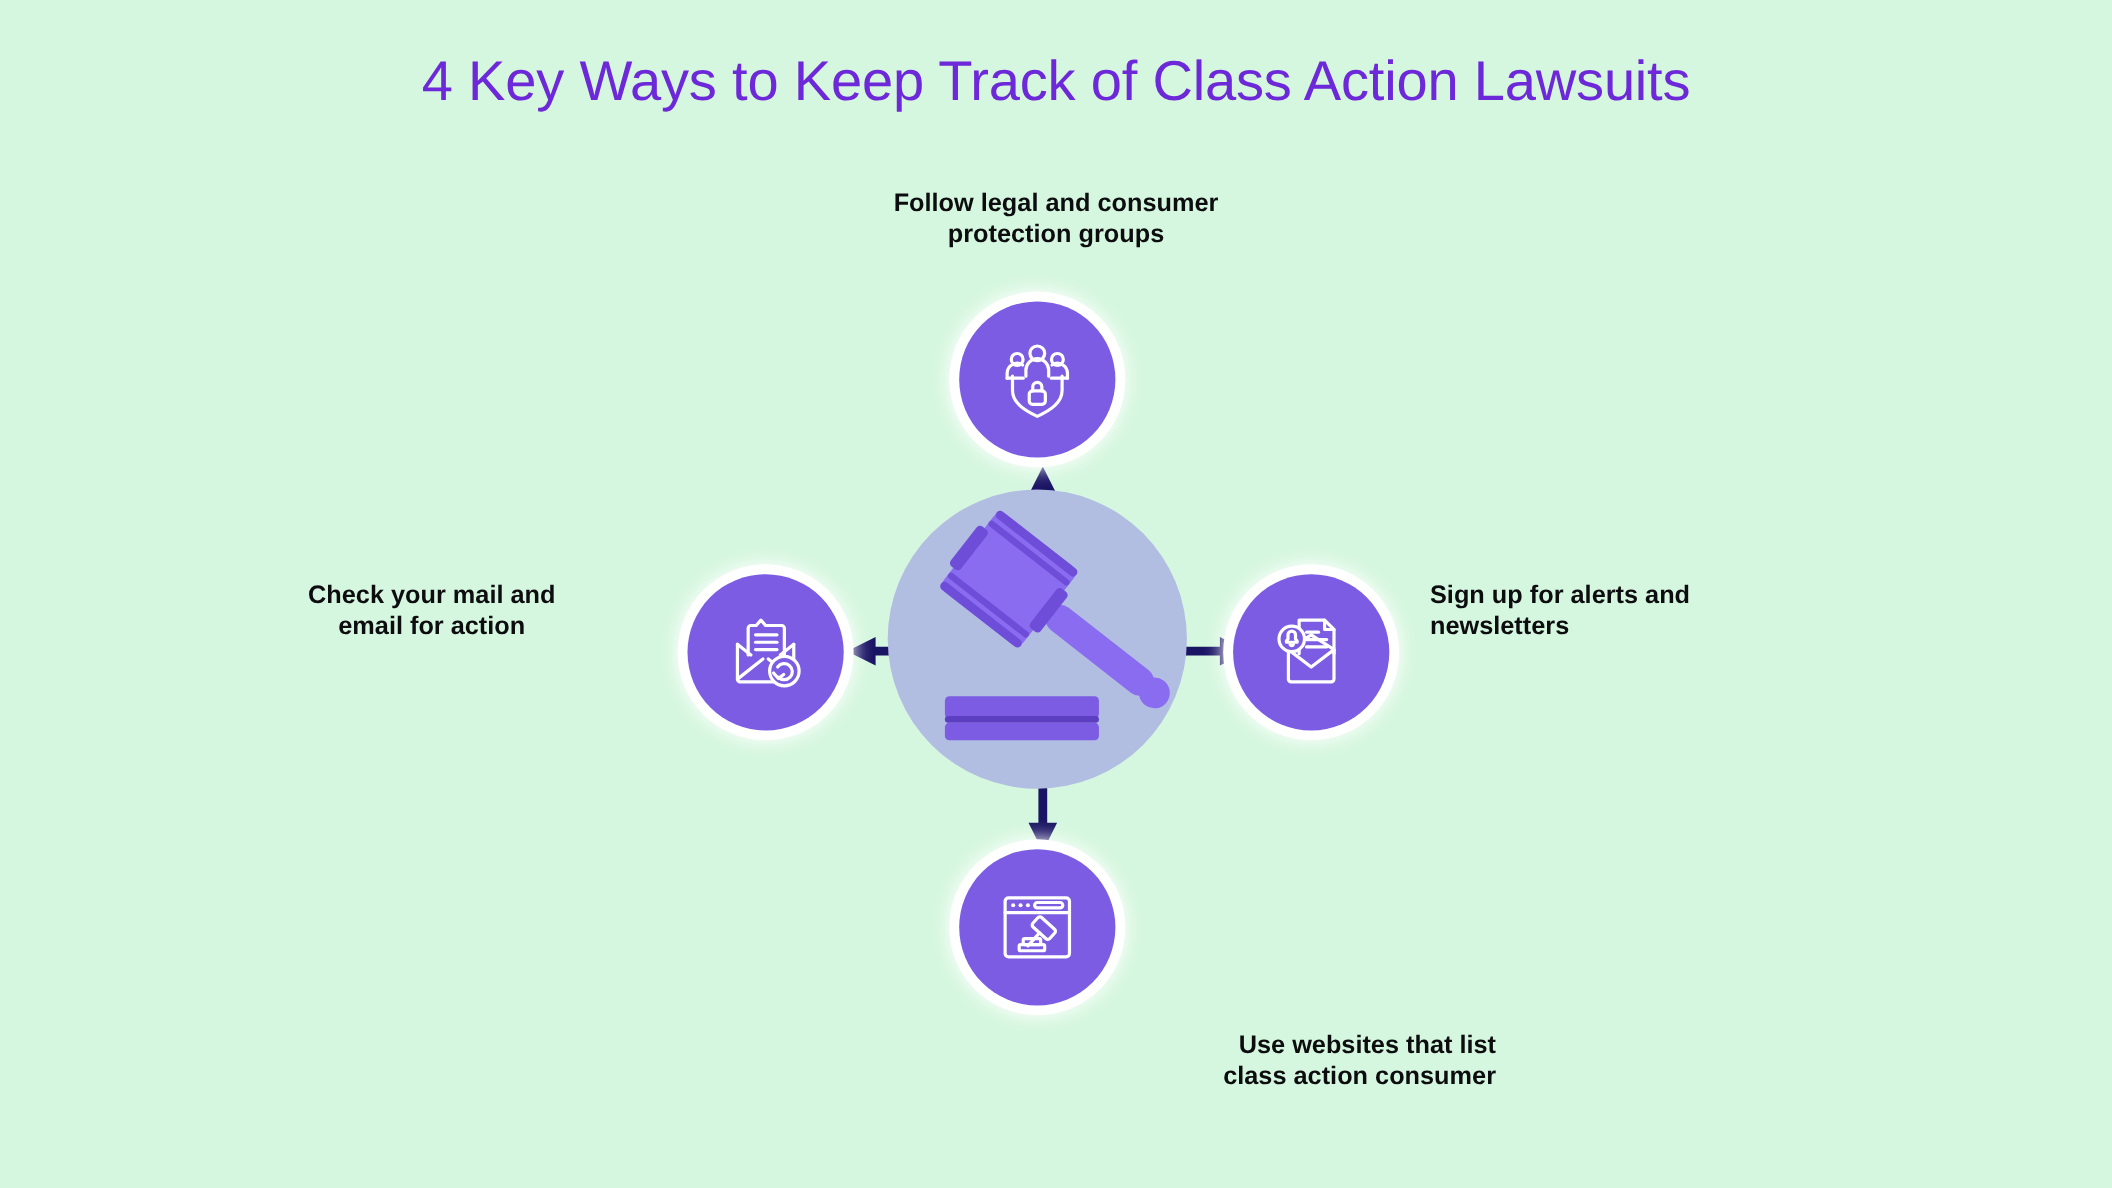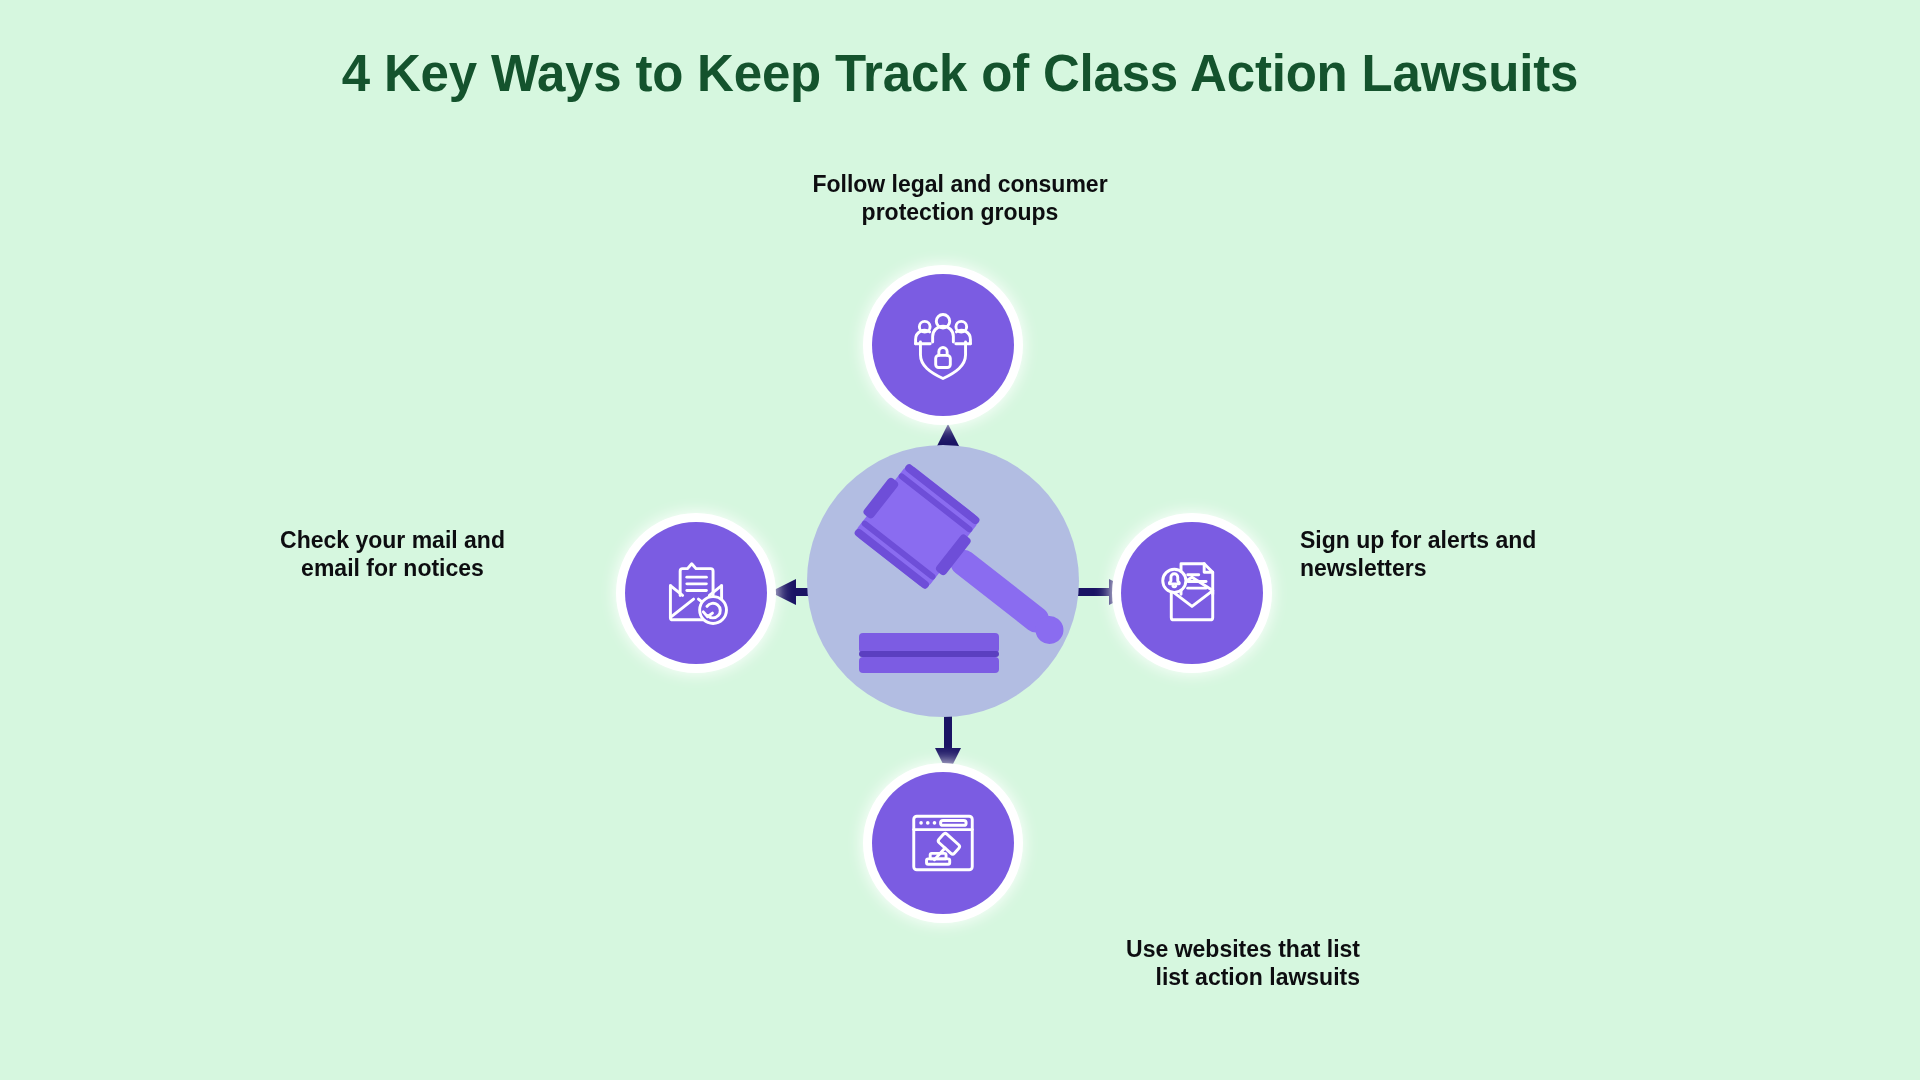--- a/index.html
+++ b/index.html
@@ -20,22 +20,22 @@
   }
 
   
   #title {
     position: absolute;
     top: 46px;
     left: 0;
     width: 1920px;
     text-align: center;
     font-size: 51px;
-    font-weight: bold;
-    color: #14532d;
+    font-weight: normal;
+    color: #6d28d9;
     letter-spacing: -0.2px;
     line-height: 1.1;
     white-space: nowrap;
   }
 
   
   #hub {
     position: absolute;
     left: 807px;
     top: 445px;
@@ -242,21 +242,21 @@
     <span class="lbl-line">protection groups</span>
   </div>
 
   <div class="label" id="label-right">
     <span class="lbl-line">Sign up for alerts and</span>
     <span class="lbl-line">newsletters</span>
   </div>
 
   <div class="label" id="label-bottom">
     <span class="lbl-line">Use websites that list</span>
-    <span class="lbl-line">list action lawsuits</span>
+    <span class="lbl-line">class action consumer</span>
   </div>
 
   <div class="label" id="label-left">
     <span class="lbl-line">Check your mail and</span>
-    <span class="lbl-line">email for notices</span>
+    <span class="lbl-line">email for action</span>
   </div>
 
 </div>
 
 </body></html>

